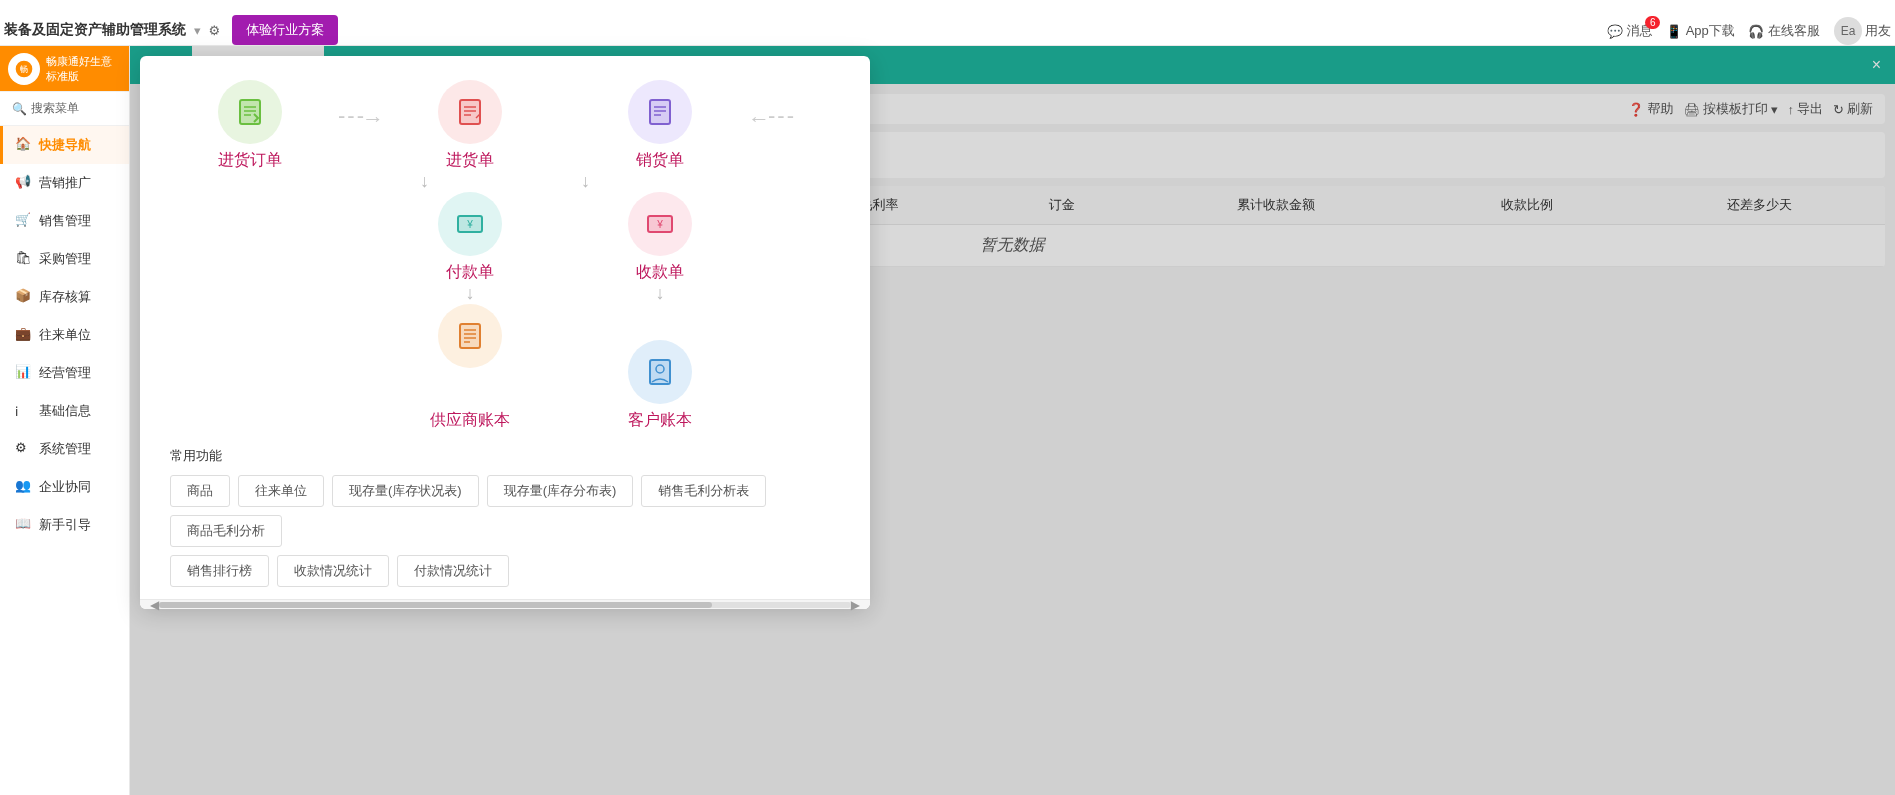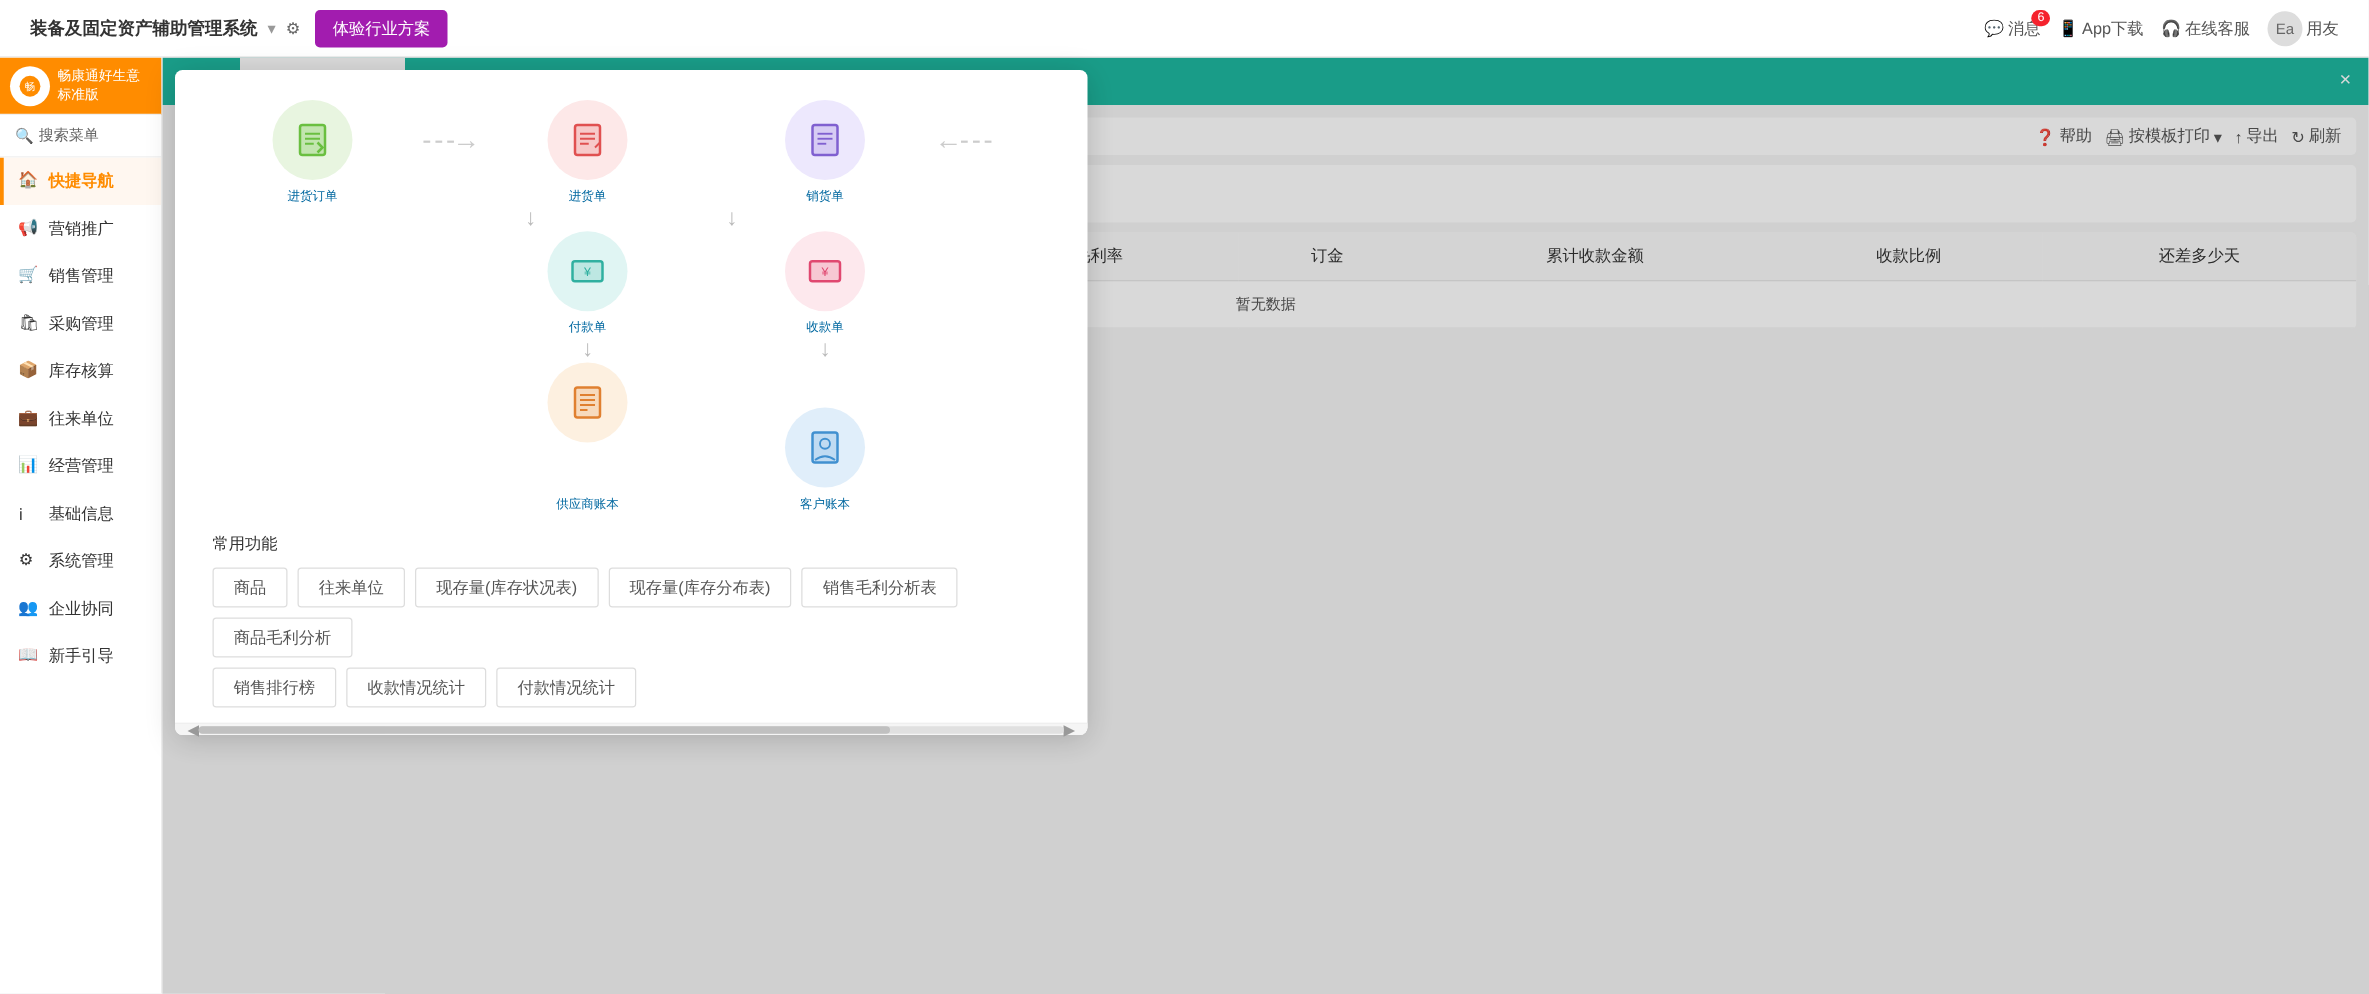--- a/index.html
+++ b/index.html
@@ -1,20 +1,20 @@
 <!DOCTYPE html>
 <html><head>
   <meta charset="utf-8">
   <style>
     * { box-sizing: border-box; margin: 0; padding: 0; }
     body { font-family: 'Microsoft YaHei', Arial, sans-serif; font-size: 13px; background: #f0f2f5; overflow: hidden; }
 
     
     .app-wrapper { display: flex; flex-direction: column; height: 795px; width: 1895px; }
-    .top-bar { display: flex; align-items: center; background: #fff; height: 46px; padding: 0 24px; border-bottom: 1px solid #e8e8e8; flex-shrink: 0; }
+    .top-bar { display: flex; align-items: flex-end; background: #fff; height: 46px; padding: 0 4px; border-bottom: 1px solid #e8e8e8; flex-shrink: 0; }
     .main-area { display: flex; flex: 1; overflow: hidden; }
 
     
     .sidebar { width: 130px; background: #fff; border-right: 1px solid #e8e8e8; display: flex; flex-direction: column; flex-shrink: 0; }
     .sidebar-logo { display: flex; align-items: center; padding: 10px 8px; border-bottom: 1px solid #f0f0f0; background: #ff8c00; height: 46px; }
     .sidebar-logo-icon { width: 32px; height: 32px; background: #fff; border-radius: 50%; display: flex; align-items: center; justify-content: center; margin-right: 6px; flex-shrink: 0; }
     .sidebar-logo-icon svg { width: 20px; height: 20px; }
     .sidebar-logo-text { color: #fff; font-size: 11px; line-height: 1.3; }
     .sidebar-search { display: flex; align-items: center; padding: 8px; border-bottom: 1px solid #f0f0f0; cursor: pointer; }
     .sidebar-search span { font-size: 12px; color: #666; margin-left: 4px; }
@@ -56,28 +56,28 @@
     .filter-bar select { border: 1px solid #ddd; border-radius: 3px; padding: 4px 8px; font-size: 13px; width: 120px; color: #333; }
     .filter-btn-query { background: #ff8c00; color: #fff; border: none; border-radius: 3px; padding: 5px 16px; cursor: pointer; font-size: 13px; }
     .filter-btn-set { background: #fff; border: 1px solid #ddd; border-radius: 3px; padding: 5px 12px; cursor: pointer; font-size: 13px; color: #555; }
     .more-conditions { color: #666; font-size: 12px; cursor: pointer; margin-left: 4px; }
 
     
     .data-table { background: #fff; border-radius: 4px; overflow: hidden; }
     .data-table table { width: 100%; border-collapse: collapse; font-size: 13px; }
     .data-table th { background: #fafafa; border-bottom: 1px solid #e8e8e8; padding: 10px 12px; text-align: center; color: #333; font-weight: normal; white-space: nowrap; }
     .data-table td { border-bottom: 1px solid #f0f0f0; padding: 10px 12px; text-align: center; color: #555; }
-    .no-data { text-align: center; padding: 60px 0; color: #999; font-size: 12px; }
+    .no-data { text-align: center; padding: 60px 0; color: #999; font-size: 16px; font-style: italic; }
 
     
     .modal-overlay { position: fixed; top: 46px; left: 130px; right: 0; bottom: 0; background: rgba(0,0,0,0.15); z-index: 100; display: flex; align-items: flex-start; justify-content: flex-start; padding: 0; }
     .modal-box { background: #fff; border-radius: 6px; box-shadow: 0 4px 24px rgba(0,0,0,0.18); width: 730px; margin: 10px; padding: 24px 30px 20px; position: relative; }
     .flow-node { display: flex; flex-direction: column; align-items: center; gap: 6px; }
     .flow-circle { width: 64px; height: 64px; border-radius: 50%; display: flex; align-items: center; justify-content: center; font-size: 26px; }
-    .flow-label { font-size: 10px; color: #0369a1; }
+    .flow-label { font-size: 16px; color: #be185d; }
 
     
     .circle-green { background: #e8f5e0; color: #6abf40; }
     .circle-red { background: #fde8e8; color: #e05050; }
     .circle-purple { background: #ede8fd; color: #8060d0; }
     .circle-orange { background: #fdf0e0; color: #e09040; }
     .circle-teal { background: #e0f5f3; color: #30b0a0; }
     .circle-pink { background: #fde8ed; color: #e04870; }
     .circle-orange2 { background: #fdf0e0; color: #e08030; }
     .circle-lightblue { background: #e0eefa; color: #4090d0; }

